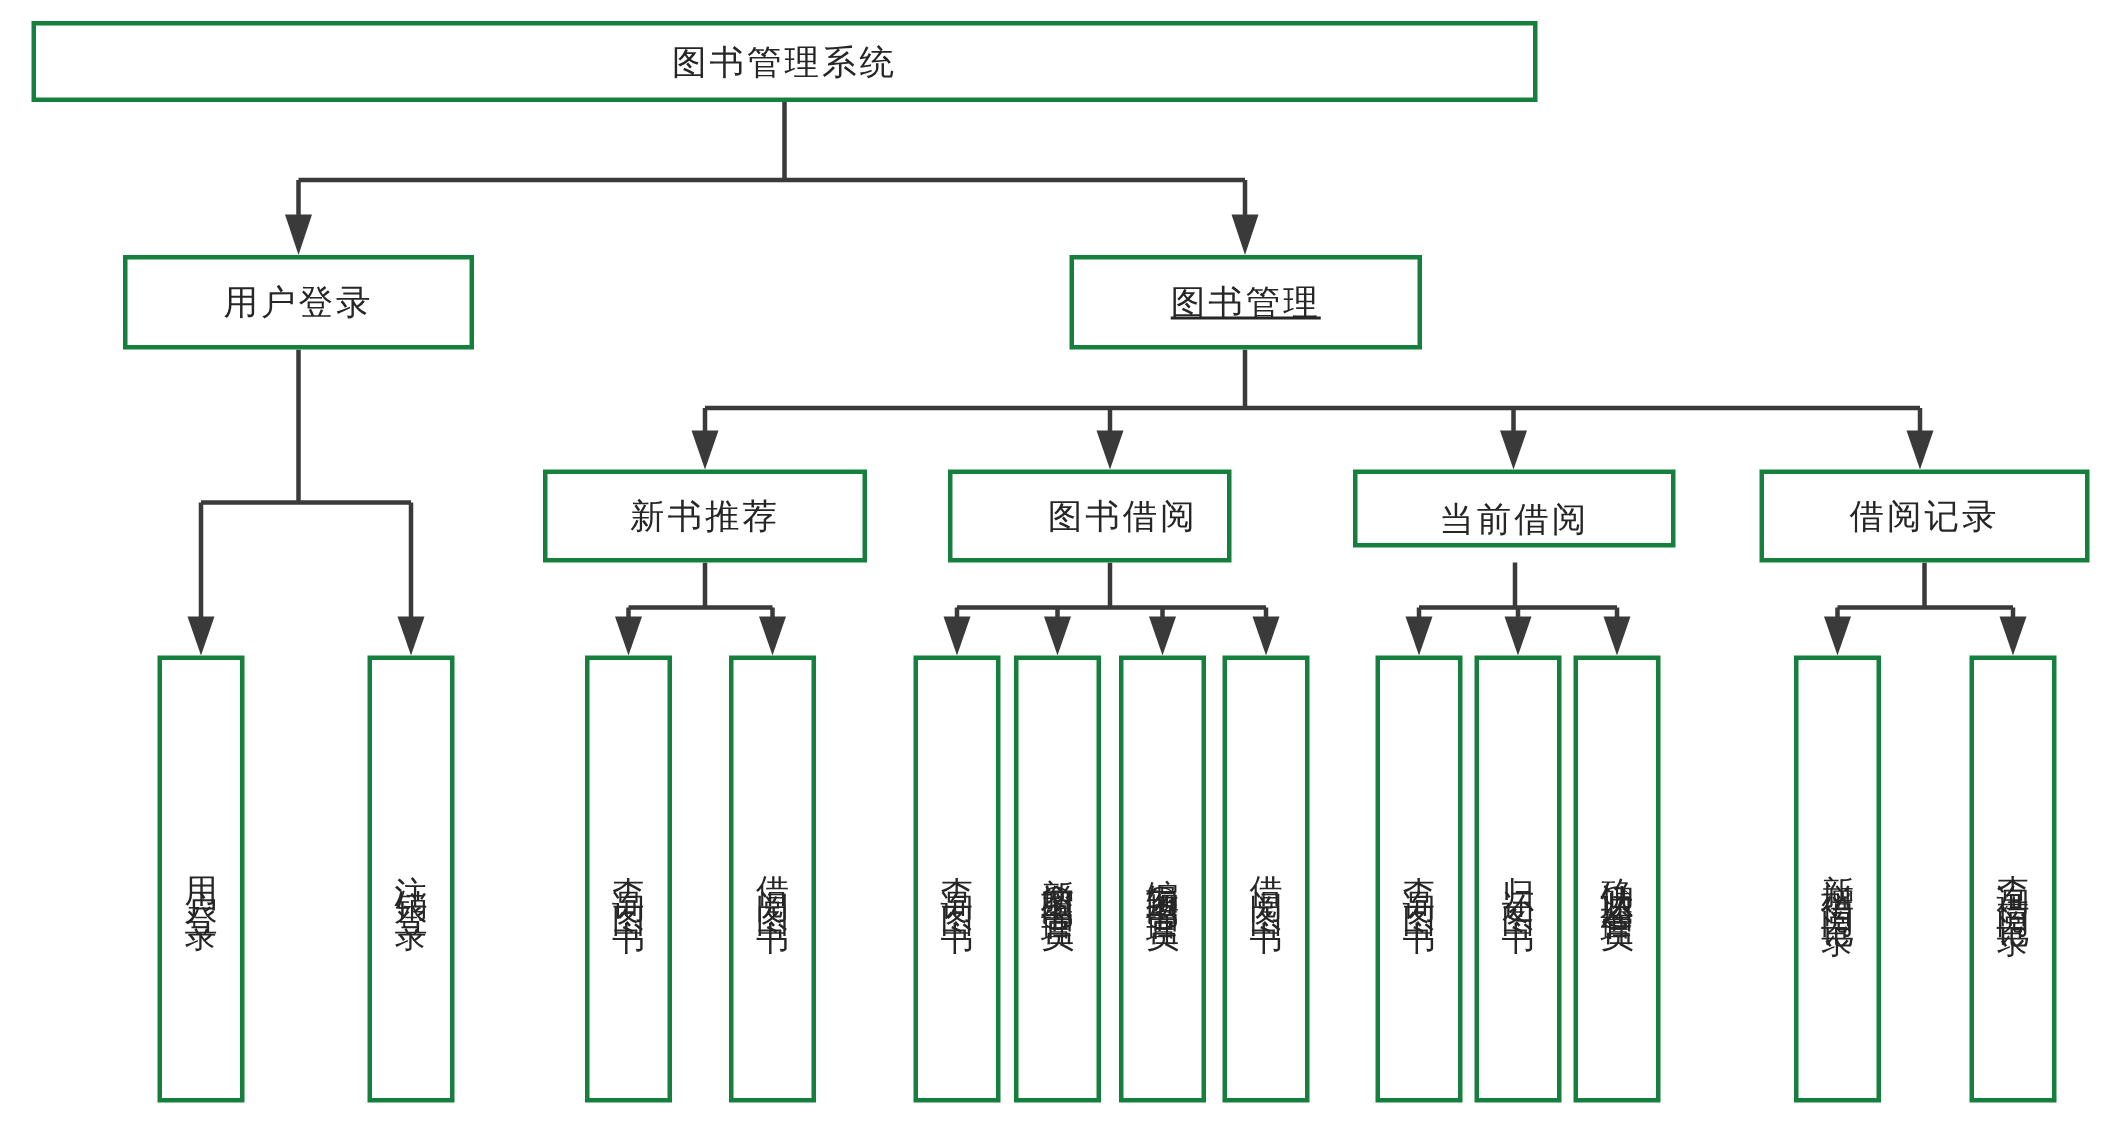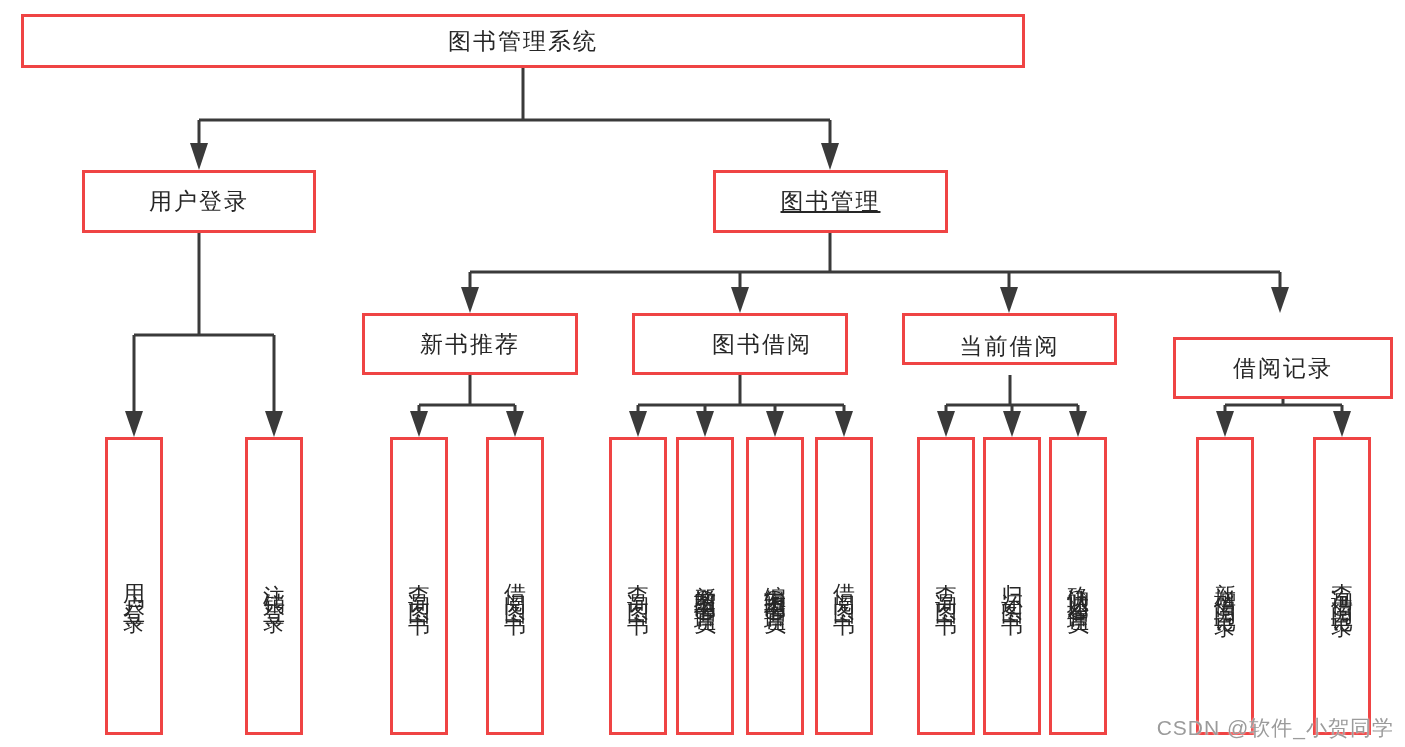--- a/index.html
+++ b/index.html
@@ -31,21 +31,21 @@
     stroke: #3a3a3a;
     stroke-width: 3;
   }
   svg.connectors polygon {
     fill: #3a3a3a;
     stroke: none;
   }
   .node {
     position: absolute;
     box-sizing: border-box;
-    border: 3px solid #ef4444;
+    border: 3px solid #15803d;
     background: #ffffff;
     display: flex;
     align-items: center;
     justify-content: center;
     color: #262626;
     z-index: 2;
   }
   .node.h span {
     font-size: 23px;
     letter-spacing: 2px;
@@ -59,23 +59,23 @@
     white-space: nowrap;
   }
   .node.leaf span.s { letter-spacing: 10px; }
   .node.leaf span.m { letter-spacing: 7px;  }
   .node.leaf span.l { letter-spacing: 4px;  }
   
   #n-root        { left: 21px;   top: 14px;  width: 1004px; height: 54px; }
   #n-user-login  { left: 82px;   top: 170px; width: 234px;  height: 63px; }
   #n-book-mgmt   { left: 713px;  top: 170px; width: 235px;  height: 63px; text-decoration: underline; }
   #n-new-book    { left: 362px;  top: 313px; width: 216px;  height: 62px; text-align: center; }
-  #n-book-borrow { left: 632px;  top: 313px; width: 216px;  height: 62px; padding-left: 44px; }
+  #n-book-borrow { left: 632px;  top: 313px; width: 189px;  height: 62px; padding-left: 44px; }
   #n-cur-borrow  { left: 902px;  top: 313px; width: 215px;  height: 52px; align-items: flex-end; }
-  #n-borrow-rec  { left: 1173px; top: 313px; width: 220px;  height: 62px; margin-top: 24px; }
+  #n-borrow-rec  { left: 1173px; top: 313px; width: 220px;  height: 62px; }
   .leaf { top: 437px; width: 58px; height: 298px; }
   #l-login      { left: 105px; }
   #l-logout     { left: 245px; }
   #l-rec-query  { left: 390px; }
   #l-rec-borrow { left: 486px; }
   #l-bb-query   { left: 609px; }
   #l-bb-add     { left: 676px; }
   #l-bb-edit    { left: 746px; }
   #l-bb-borrow  { left: 815px; }
   #l-cb-query   { left: 917px; }
@@ -189,15 +189,14 @@
   <div class="node leaf" id="l-cb-confirm">
     <span class="l">确认归还（管理员）</span>
   </div>
   <div class="node leaf" id="l-br-add">
     <span class="m">新增借阅记录</span>
   </div>
   <div class="node leaf" id="l-br-query">
     <span class="m">查询借阅记录</span>
   </div>
 
-  <div class="watermark">CSDN @软件_小贺同学</div>
 
 </div>
 
 </body></html>

